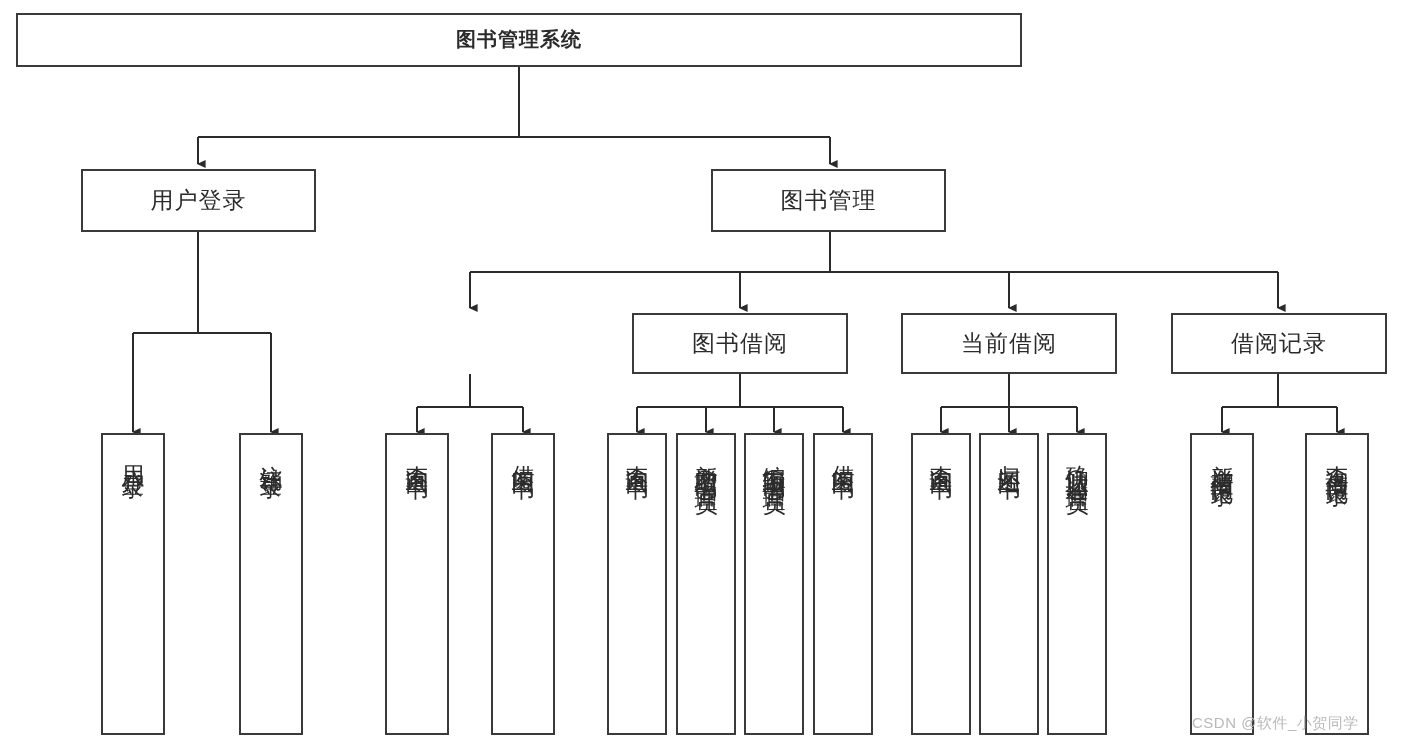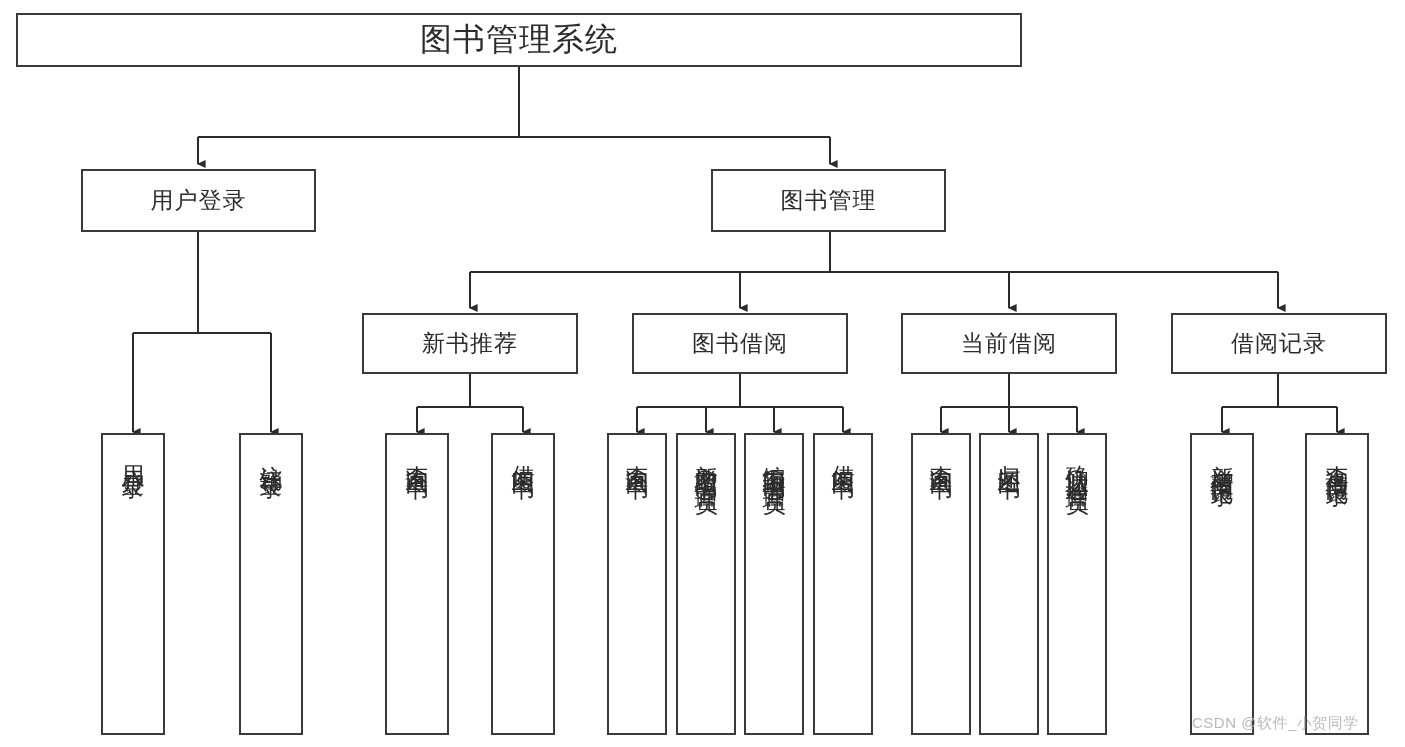--- a/index.html
+++ b/index.html
@@ -50,21 +50,22 @@
   }
   .node.vertical .label {
     writing-mode: vertical-rl;
     text-orientation: upright;
     font-size: 23px;
     letter-spacing: 4px;
     line-height: 1;
     white-space: nowrap;
   }
   .node.root .label {
-    font-size: 32px;
+    font-size: 20px;
+    font-weight: bold;
   }
   .watermark {
     position: absolute;
     left: 1192px;
     top: 714px;
     font-size: 15px;
     color: #b9b9b9;
     white-space: nowrap;
     z-index: 3;
     letter-spacing: 0.5px;
@@ -129,23 +130,20 @@
     <span class="label">图书管理系统</span>
   </div>
 
   <div class="node" style="left:81px; top:169px; width:235px; height:63px;">
     <span class="label">用户登录</span>
   </div>
   <div class="node" style="left:711px; top:169px; width:235px; height:63px;">
     <span class="label">图书管理</span>
   </div>
 
-  <div class="node" style="left:362px; top:313px; width:216px; height:61px;">
-    <span class="label">新书推荐</span>
-  </div>
   <div class="node" style="left:632px; top:313px; width:216px; height:61px;">
     <span class="label">图书借阅</span>
   </div>
   <div class="node" style="left:1171px; top:313px; width:216px; height:61px;">
     <span class="label">借阅记录</span>
   </div>
   <div class="node" style="left:901px; top:313px; width:216px; height:61px;">
     <span class="label">当前借阅</span>
   </div>
 

